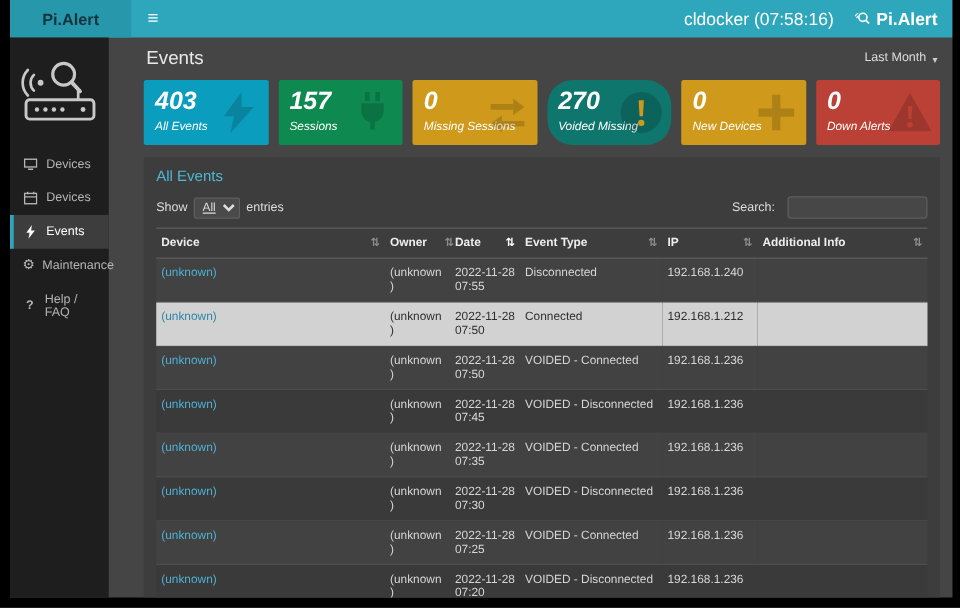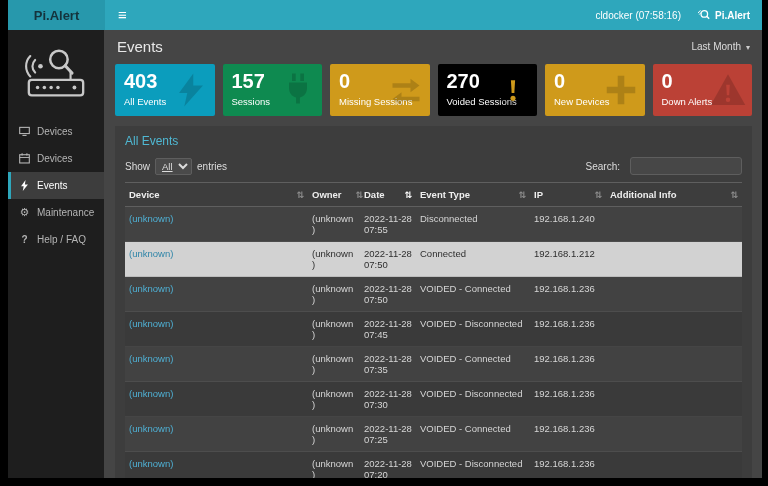--- a/index.html
+++ b/index.html
@@ -9,46 +9,46 @@
     font-family:"Liberation Sans","DejaVu Sans",sans-serif;
   }
   .app{position:absolute;left:8px;top:0;width:754px;height:478px;background:#454545;overflow:hidden;}
 
   
   .topbar{height:30px;display:flex;background:#2ea7bc;}
   .brand{width:97px;background:#2798ac;color:#14333c;font-weight:bold;font-size:13px;
          display:flex;align-items:center;justify-content:center;cursor:pointer;}
   .topnav{flex:1;display:flex;align-items:center;justify-content:space-between;}
   .hamburger{color:#fff;padding:0 13px;font-size:15px;cursor:pointer;line-height:30px;}
-  .top-right{display:flex;align-items:center;gap:16px;padding-right:12px;color:#fff;font-size:10px;}
+  .top-right{display:flex;align-items:center;gap:16px;padding-right:12px;color:#fff;font-size:14px;}
   .top-app{display:flex;align-items:center;gap:5px;font-weight:bold;cursor:pointer;}
   .top-app svg{display:block;}
 
   
-  .sidebar{position:absolute;top:30px;left:0;width:96px;bottom:0;background:#1e1e1e;}
+  .sidebar{position:absolute;top:30px;left:0;width:79px;bottom:0;background:#1e1e1e;}
   .logo-box{padding:12px 6px 14px;display:flex;justify-content:center;}
   .menu{display:flex;flex-direction:column;}
   .side-item{display:flex;align-items:center;gap:6px;padding:8px 7px;color:#b5b5b5;
              font-size:10px;text-decoration:none;border-left:3px solid transparent;cursor:pointer;}
   .side-item.active{background:#3d3d3d;color:#fff;border-left-color:#2ea7bc;}
   .side-icon{width:13px;display:inline-flex;justify-content:center;align-items:center;color:inherit;}
   .side-icon svg{width:11px;height:11px;}
   .side-icon span{line-height:1;}
 
   
   .content{margin-left:97px;padding:6px 10px 0;height:calc(100% - 30px);box-sizing:border-box;}
   .page-head{display:flex;justify-content:space-between;align-items:center;padding:2px 2px 9px;}
   .page-title{font-size:15px;font-weight:400;color:#e8e8e8;margin:0;}
   .period{color:#ddd;font-size:10px;display:flex;gap:5px;align-items:flex-end;cursor:pointer;}
   .caret{font-size:8px;color:#ccc;}
 
   
   .stats{display:flex;gap:8px;}
   .stat{flex:1;border-radius:2px;position:relative;padding:6px 9px;height:52px;
-        box-sizing:border-box;color:#fff;overflow:hidden;cursor:pointer;}
+        box-sizing:border-box;color:#fff;overflow:hidden;cursor:pointer;font-style:italic;}
   .stat-value{font-size:20px;font-weight:bold;line-height:1.15;}
   .stat-label{font-size:9.5px;margin-top:3px;white-space:nowrap;}
   .card-icon{position:absolute;right:6px;top:8px;}
   .card-icon svg{width:36px;height:36px;fill:rgba(0,0,0,0.16);}
 
   
   .panel{margin-top:10px;background:#3d3d3d;padding:8px 10px;min-height:360px;}
   .panel-title{color:#4fb8d3;font-size:12px;margin:0 0 9px 0;font-weight:400;}
   .controls{display:flex;justify-content:space-between;align-items:center;color:#ddd;
             font-size:10px;margin-bottom:7px;}
@@ -187,23 +187,23 @@
               <path d="M8 1v5h2.5V1zm5.5 0v5H16V1zM6 7v4c0 2.9 2 5.4 4.7 6v4h2.6v-4c2.7-.6 4.7-3.1 4.7-6V7z"></path>
             </svg></span>
         </div>
         <div class="stat" style="background-color: rgb(207, 154, 27);">
           <div class="stat-value">0</div>
           <div class="stat-label">Missing Sessions</div>
           <span class="card-icon"><svg viewBox="0 0 24 24">
               <path d="M3 7.5h12V4.5l6 4.5-6 4.5v-3H3zM21 16.5H9v-3l-6 4.5L9 22.5v-3h12z"></path>
             </svg></span>
         </div>
-        <div class="stat" style="background-color: #000000;">
+        <div class="stat" style="background-color: #0f766e; border-radius: 20px;">
           <div class="stat-value">270</div>
-          <div class="stat-label">Voided Sessions</div>
+          <div class="stat-label">Voided Missing</div>
           <span class="card-icon"><svg viewBox="0 0 24 24">
               <circle cx="12" cy="12" r="11"></circle>
               <path d="M10.6 5.5h2.8l-.5 8.5h-1.8z" fill="#cf9a1b"></path>
               <circle cx="12" cy="17.5" r="1.7" fill="#cf9a1b"></circle>
             </svg></span>
         </div>
         <div class="stat" style="background-color: rgb(207, 154, 27);">
           <div class="stat-value">0</div>
           <div class="stat-label">New Devices</div>
           <span class="card-icon"><svg viewBox="0 0 24 24">

